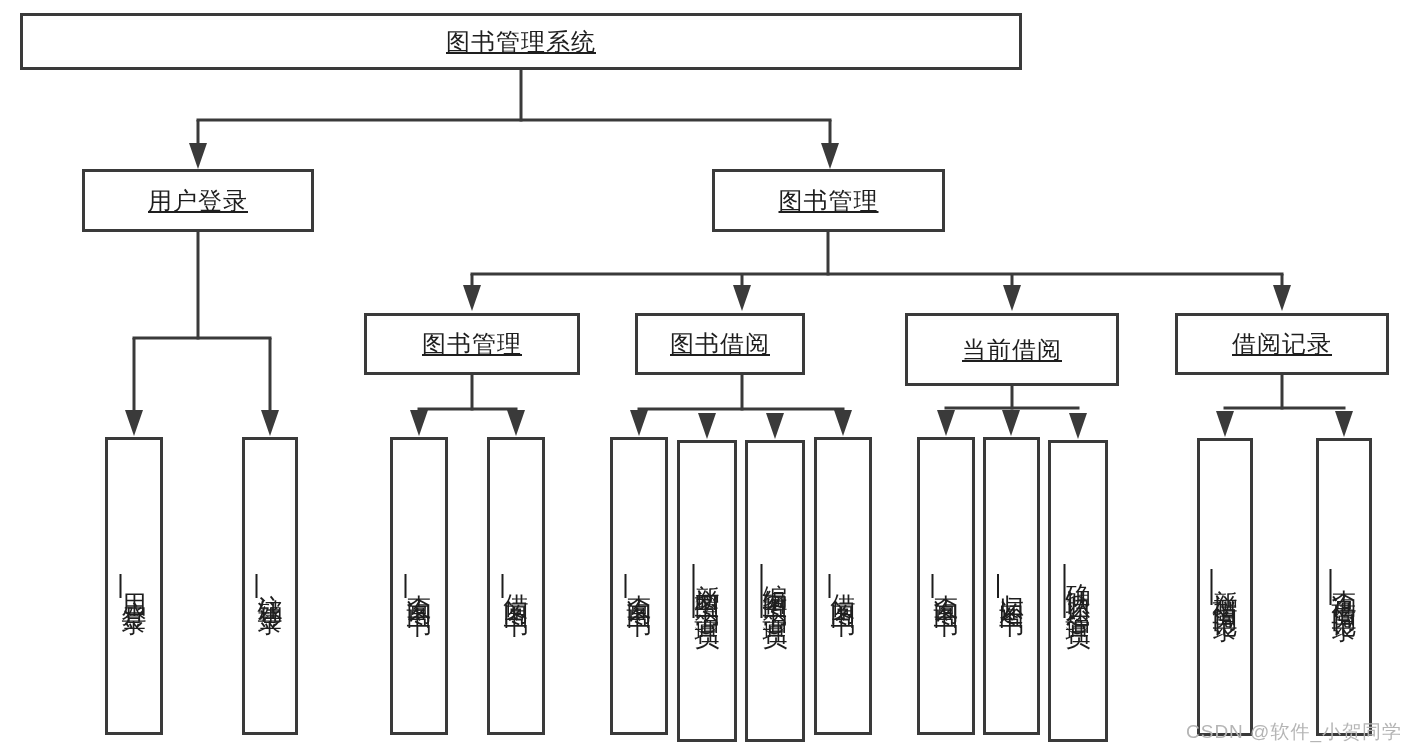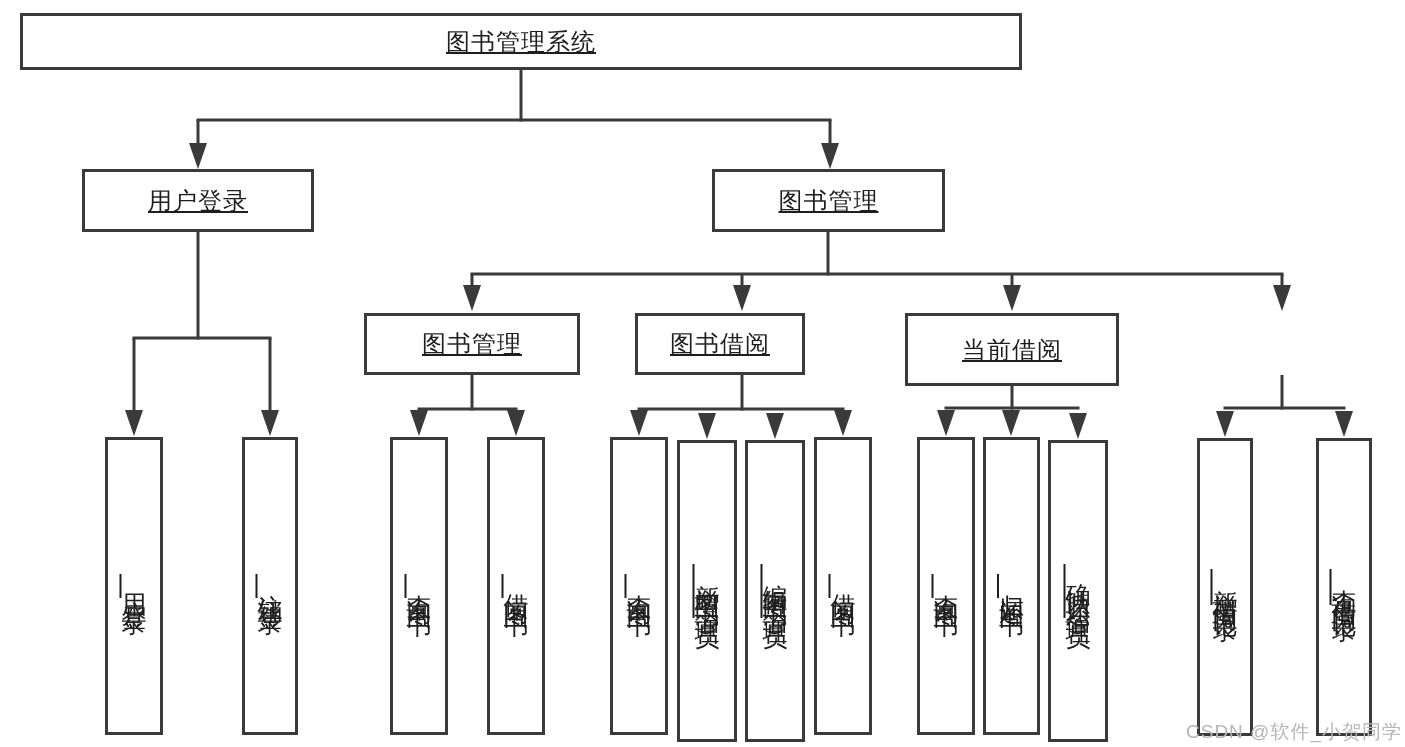--- a/index.html
+++ b/index.html
@@ -95,20 +95,23 @@
 
   <div class="box h" style="left:364px;top:313px;width:216px;height:62px">
     <span>图书管理</span>
   </div>
   <div class="box h" style="left:635px;top:313px;width:170px;height:62px">
     <span>图书借阅</span>
   </div>
   <div class="box h" style="left:905px;top:313px;width:214px;height:73px">
     <span>当前借阅</span>
   </div>
+  <div class="box h" style="left:1175px;top:313px;width:214px;height:62px">
+    <span>借阅记录</span>
+  </div>
 
   <div class="box v" style="left:105px;top:437px;width:58px;height:298px">
     <span>用户登录</span>
   </div>
   <div class="box v" style="left:242px;top:437px;width:56px;height:298px">
     <span>注销登录</span>
   </div>
 
   <div class="box v" style="left:390px;top:437px;width:58px;height:298px">
     <span>查询图书</span>

